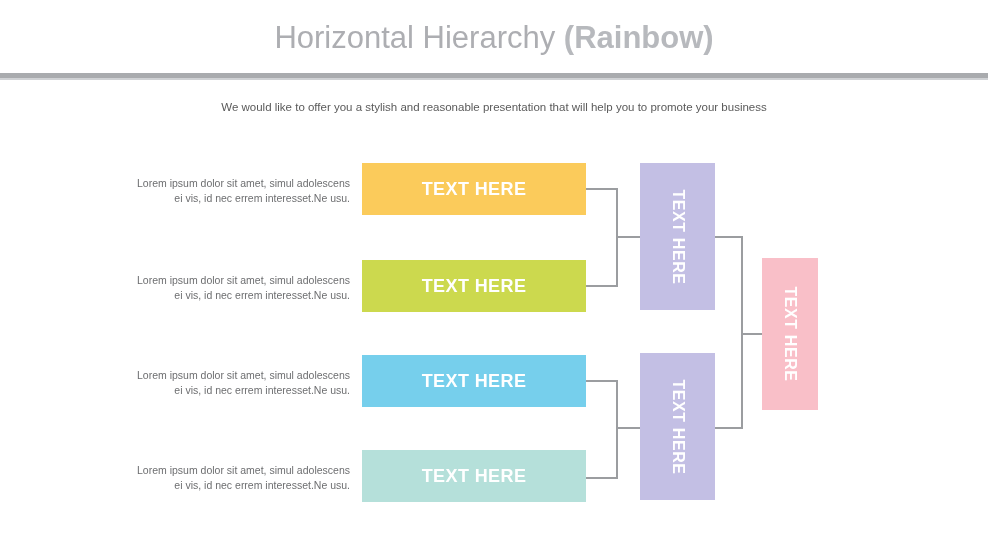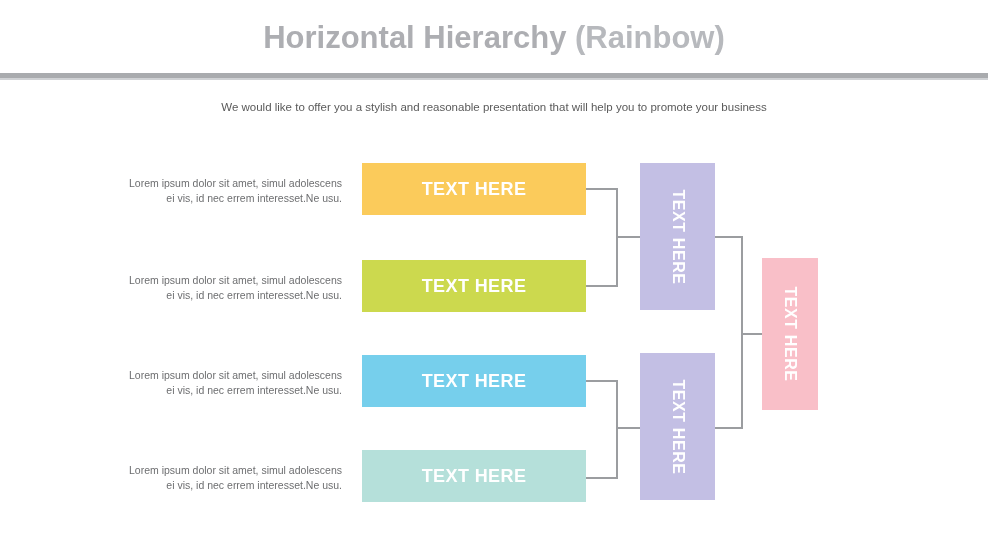--- a/index.html
+++ b/index.html
@@ -25,21 +25,21 @@
     left: 0;
     top: 18px;
     width: 988px;
     text-align: center;
     font-size: 31px;
     line-height: 40px;
     color: #b2b4b8;
     white-space: nowrap;
   }
   #slide-title .title-strong {
-    font-weight: bold;
+    font-weight: normal;
     color: #adaeb2;
   }
   #slide-title .title-light {
     font-weight: bold;
     color: #b7b9bd;
   }
 
   #header-rule {
     position: absolute;
     left: 0;
@@ -65,21 +65,21 @@
     text-align: center;
     font-size: 11.5px;
     color: #5a5a5a;
     white-space: nowrap;
   }
 
   
   .leaf-desc {
     position: absolute;
     width: 222px;
-    left: 120px;
+    left: 128px;
     text-align: right;
     font-size: 10.5px;
     line-height: 14.5px;
     color: #6d6e70;
   }
 
   .leaf-box {
     position: absolute;
     left: 362px;
     width: 224px;

